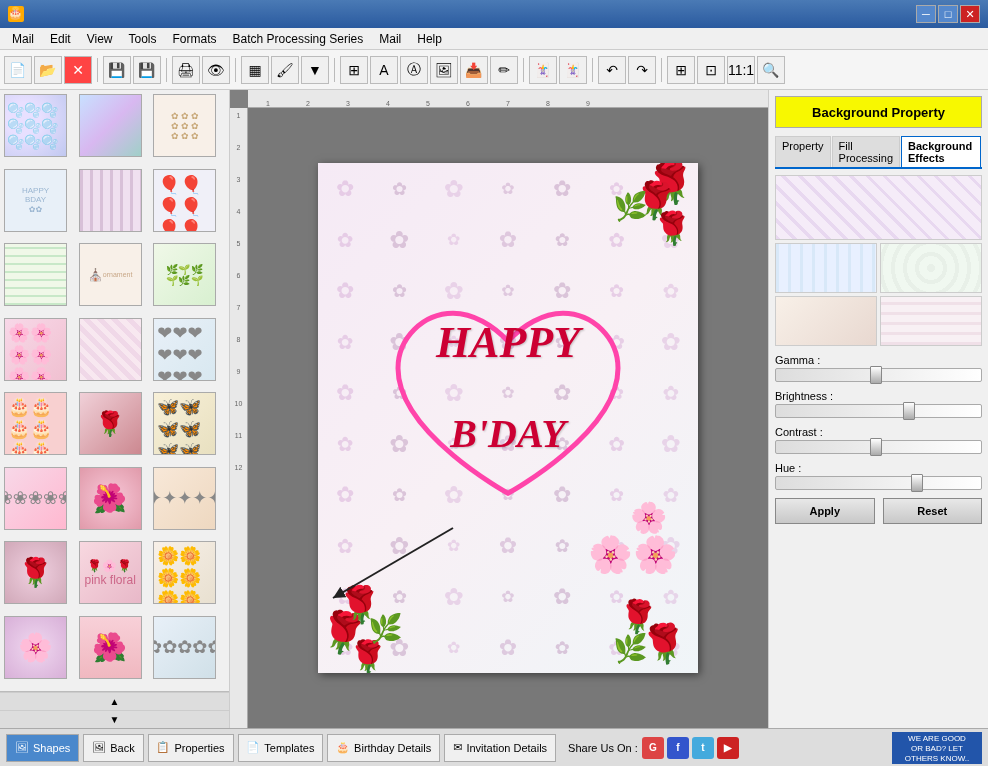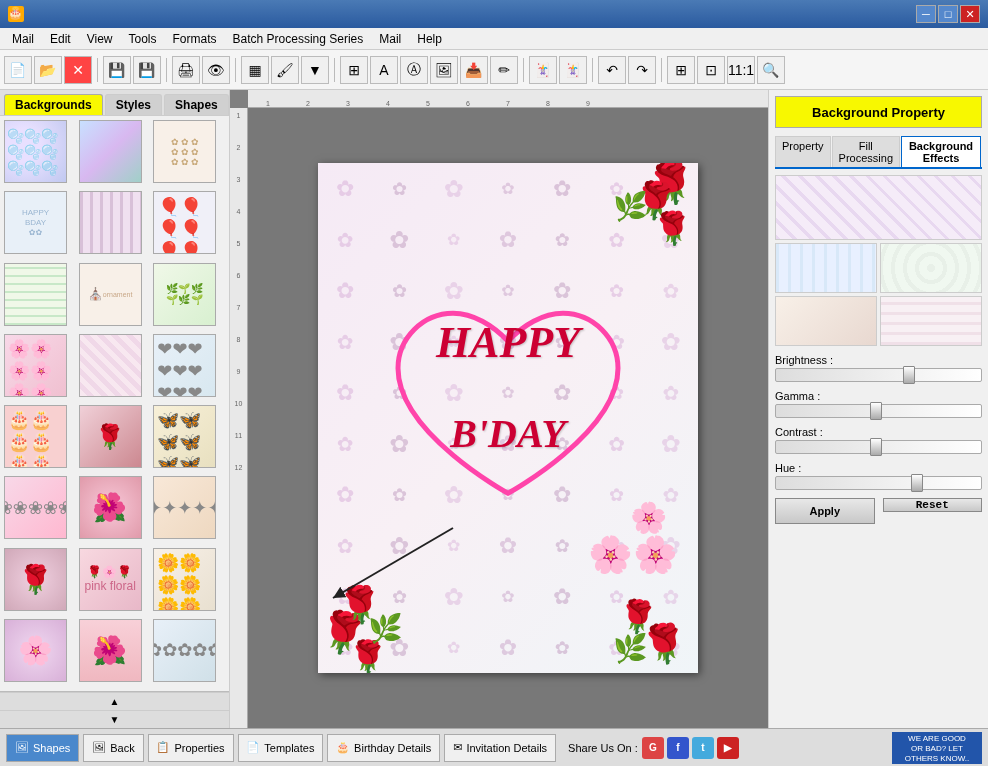--- a/index.html
+++ b/index.html
@@ -107,21 +107,21 @@
     }
     .bg-property-btn {
       width: 100%; height: 32px; background: #f8f800; border: 1px solid #aaa;
       font-weight: bold; font-size: 13px; cursor: pointer; margin-bottom: 8px;
     }
     .right-tabs {
       display: flex; margin-bottom: 6px; border-bottom: 2px solid #0066cc;
     }
     .right-tab {
       padding: 3px 6px; cursor: pointer; font-size: 11px; border: 1px solid #ccc;
-      border-bottom: none; background: #ddd; margin-right: 1px; text-align: center;
+      border-bottom: none; background: #ddd; margin-right: 1px;
     }
     .right-tab.active { background: #fff; font-weight: bold; border-color: #0066cc; }
     
     .preview-grid {
       display: grid; grid-template-columns: 1fr; gap: 3px; margin-bottom: 8px;
     }
     .preview-full {
       width: 100%; height: 65px; border: 1px solid #ccc; background: #f0e8f8;
       display: flex; align-items: center; justify-content: center; overflow: hidden;
     }
@@ -147,22 +147,22 @@
     }
     
     .apply-reset-row {
       display: flex; gap: 8px; margin-top: 8px;
     }
     .apply-btn {
       flex: 1; height: 26px; background: linear-gradient(to bottom, #e8e8e8, #c8c8c8);
       border: 1px solid #888; cursor: pointer; font-size: 11px; font-weight: bold;
     }
     .reset-btn {
-      flex: 1; height: 14px; background: linear-gradient(to bottom, #e8e8e8, #c8c8c8);
-      border: 1px solid #888; cursor: pointer; font-size: 11px; font-weight: bold; font-family: Liberation Mono, monospace;
+      flex: 1; height: 26px; background: linear-gradient(to bottom, #e8e8e8, #c8c8c8);
+      border: 1px solid #888; cursor: pointer; font-size: 11px; font-weight: bold;
     }
     
     
     .bottom-bar {
       height: 38px; background: #ddd; border-top: 1px solid #aaa;
       display: flex; align-items: center; padding: 0 6px; gap: 4px;
     }
     .bottom-btn {
       height: 28px; padding: 0 8px; background: #f0f0f0; border: 1px solid #aaa;
       cursor: pointer; display: flex; align-items: center; gap: 4px; font-size: 11px;
@@ -253,25 +253,20 @@
   <div class="tb-separator"></div>
   <div class="tb-btn">⊞</div>
   <div class="tb-btn">⊡</div>
   <div class="tb-btn">11:1</div>
   <div class="tb-btn">🔍</div>
 </div>
 
 <div class="main-area">
 
   <div class="left-panel">
-    <div class="panel-tabs">
-      <div class="panel-tab active">Backgrounds</div>
-      <div class="panel-tab">Styles</div>
-      <div class="panel-tab">Shapes</div>
-    </div>
 
     <div class="bg-grid">
 
       <div class="bg-thumb t1" style="background:radial-gradient(circle at 30% 40%, #e8e0ff 30%, #c0c8f0); font-size:22px; display:flex; align-items:center; justify-content:center; flex-wrap:wrap; gap:1px; padding:2px;">
         <span style="font-size:14px; opacity:0.7;">🫧🫧🫧🫧🫧🫧🫧🫧🫧</span>
       </div>
       <div class="bg-thumb t2" style="background:linear-gradient(135deg, #c8e0ff, #d8b8f0, #a0d0c8);"></div>
       <div class="bg-thumb t3" style="background:#f8f0e8; display:flex; align-items:center; justify-content:center; font-size:9px; color:#c8a878; text-align:center; padding:2px;">
         ✿ ✿ ✿<br>✿ ✿ ✿<br>✿ ✿ ✿
       </div>
@@ -512,30 +507,30 @@
         <div class="preview-half pat3"></div>
       </div>
       <div class="preview-half-row">
         <div class="preview-half pat4"></div>
         <div class="preview-half pat5"></div>
       </div>
     </div>
     
     
     <div class="slider-group">
+      <div class="slider-label">Gamma :</div>
+      <div class="slider-track">
+        <div class="slider-thumb" style="left:46%;"></div>
+      </div>
+    </div>
+    
+    <div class="slider-group">
       <div class="slider-label">Brightness :</div>
       <div class="slider-track">
         <div class="slider-thumb" style="left:62%;"></div>
-      </div>
-    </div>
-    
-    <div class="slider-group">
-      <div class="slider-label">Gamma :</div>
-      <div class="slider-track">
-        <div class="slider-thumb" style="left:46%;"></div>
       </div>
     </div>
     
     <div class="slider-group">
       <div class="slider-label">Contrast :</div>
       <div class="slider-track">
         <div class="slider-thumb" style="left:46%;"></div>
       </div>
     </div>
     

